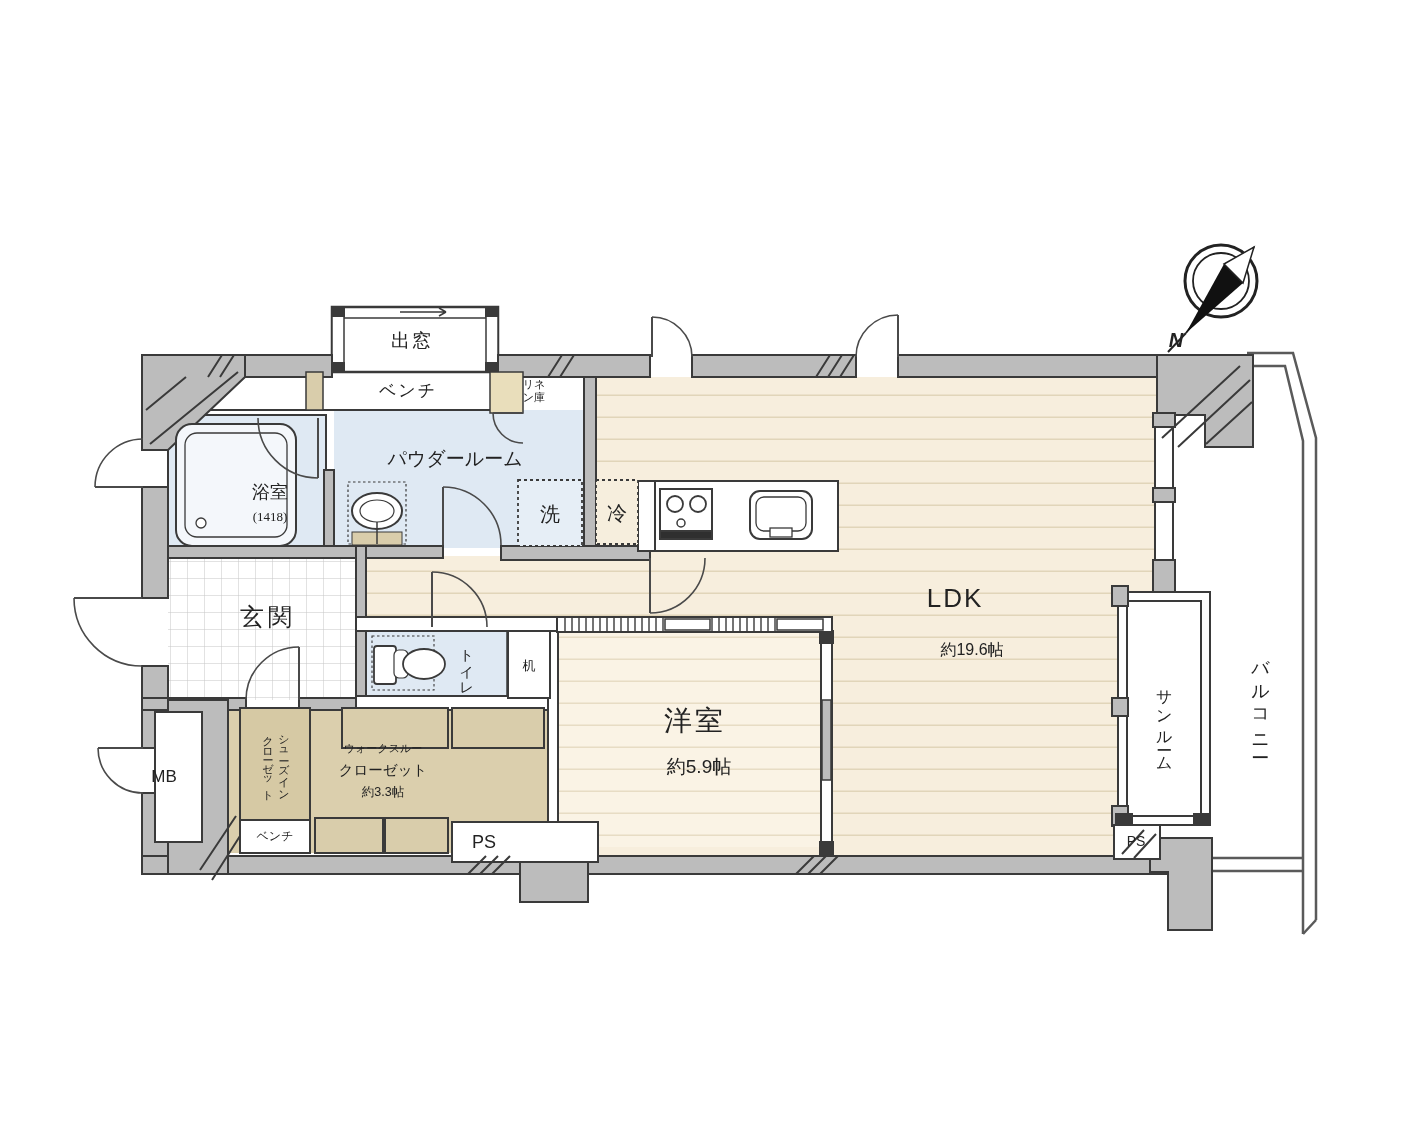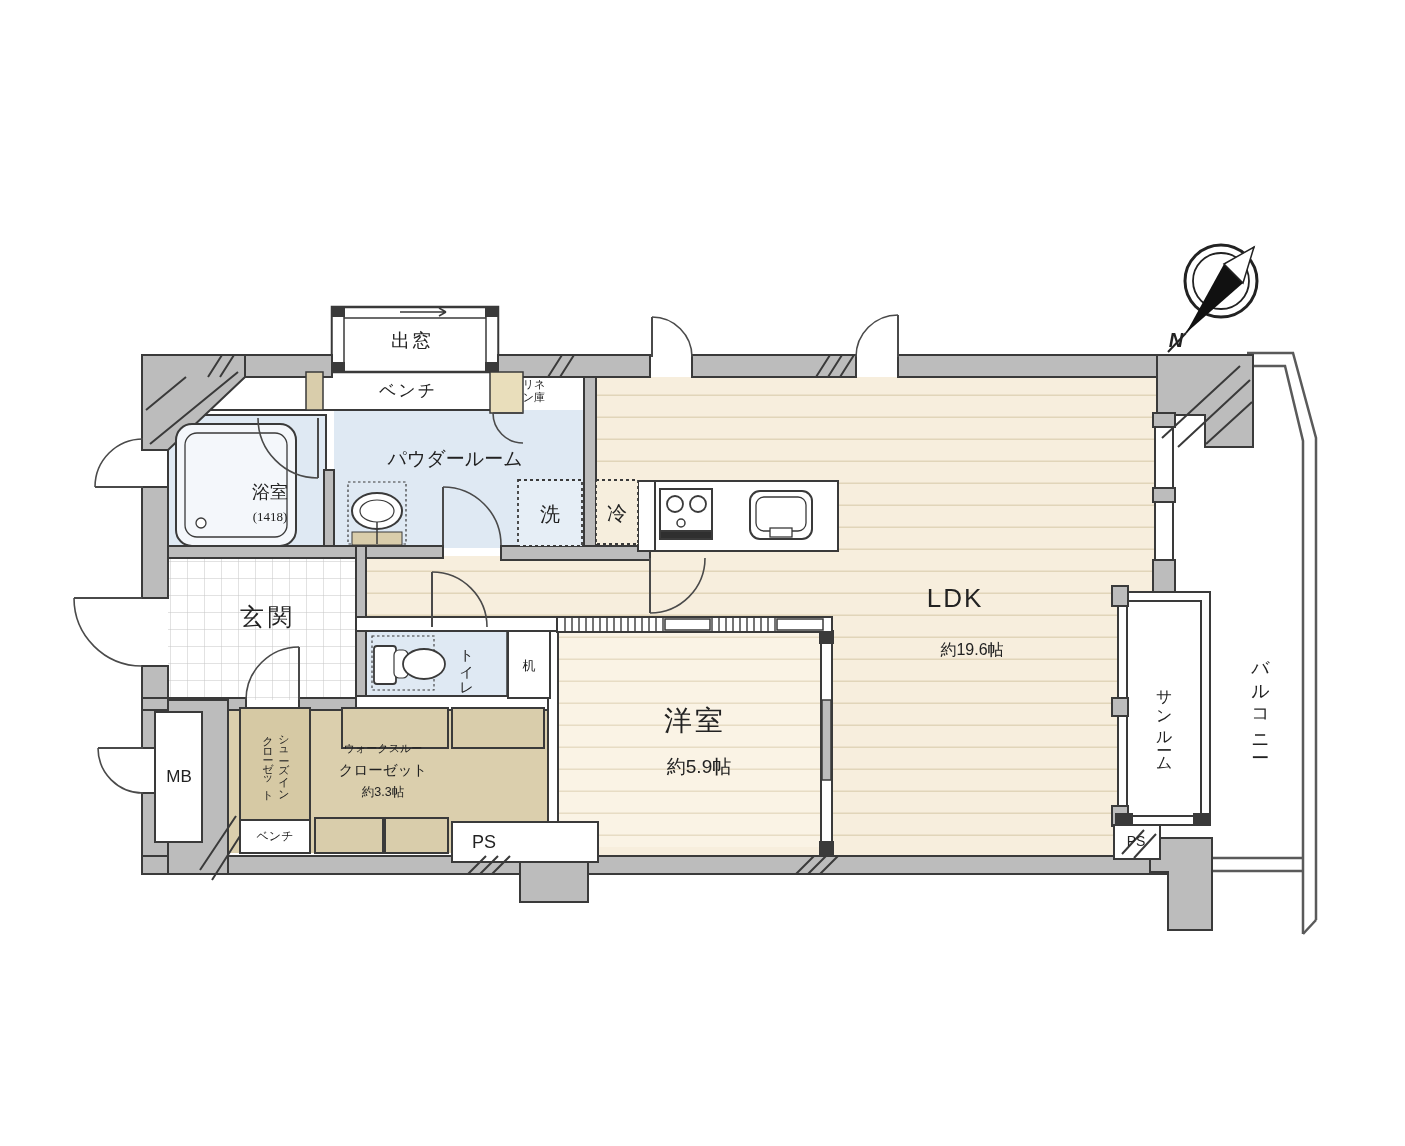--- a/index.html
+++ b/index.html
@@ -256,20 +256,20 @@
 <div class="lbl" style="left:674px;top:721px;font-size:28px;letter-spacing:3px;margin-left:21px;">洋室</div>
 <div class="lbl" style="left:699px;top:767px;font-size:19px;">約5.9帖</div>
 <div class="lbl" style="left:383px;top:748px;font-size:11px;">ウォークスルー</div>
 <div class="lbl" style="left:383px;top:770px;font-size:14.5px;">クローゼット</div>
 <div class="lbl" style="left:383px;top:792px;font-size:12.5px;">約3.3帖</div>
 <div class="lbl vert sic-wrap" style="left:275px;top:762px;font-size:11px;letter-spacing:1px;">
   <div>シューズイン</div>
   <div>クローゼット</div>
 </div>
 <div class="lbl" style="left:275px;top:837px;font-size:12px;">ベンチ</div>
-<div class="lbl" style="left:179px;top:777px;font-size:17px;text-align:center;">MB</div>
+<div class="lbl" style="left:164px;top:777px;font-size:17px;text-align:center;">MB</div>
 <div class="lbl" style="left:484px;top:842px;font-size:18px;">PS</div>
 <div class="lbl" style="left:1136px;top:841px;font-size:14px;">PS</div>
 <div class="lbl vert" style="left:1164px;top:722px;font-size:16px;letter-spacing:3px;">サンルーム</div>
 <div class="lbl vert" style="left:1260px;top:700px;font-size:18px;letter-spacing:5px;">バルコニー</div>
 <div class="lbl b" style="left:1176px;top:340px;font-size:20px;font-style:italic;">N</div>
 
 </div>
 
 </body></html>

